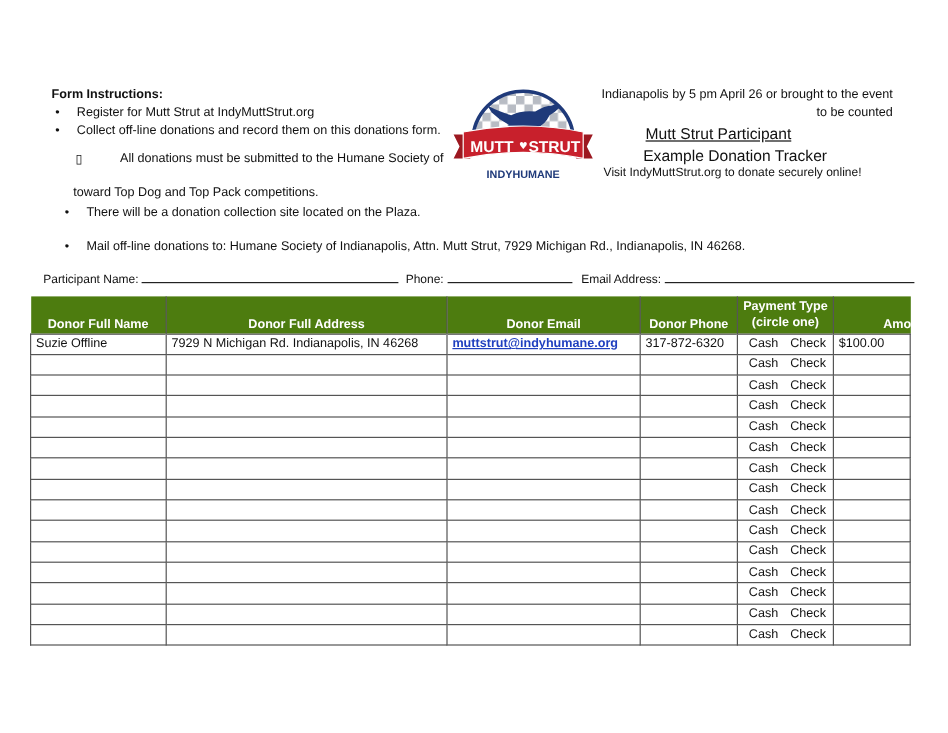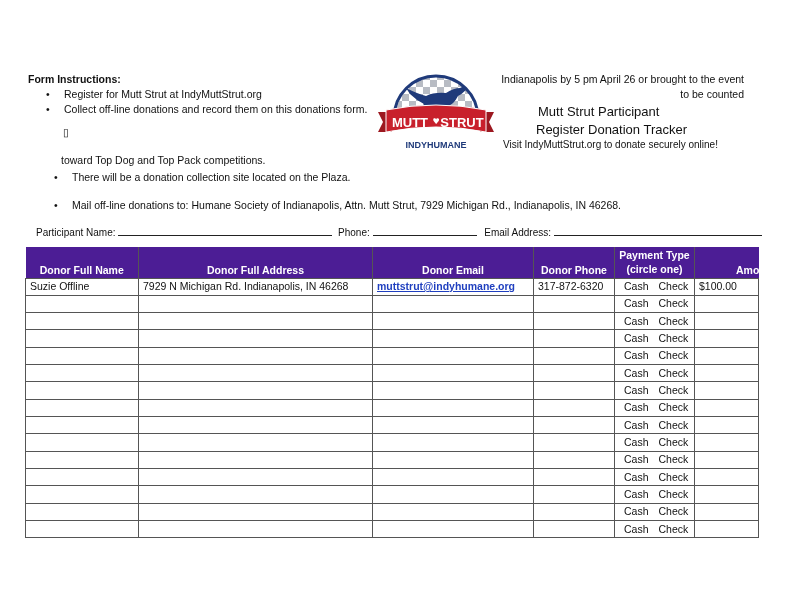--- a/index.html
+++ b/index.html
@@ -1,40 +1,40 @@
 <!DOCTYPE html>
 <html><head>
 <meta charset="utf-8">
 <style>
   * { box-sizing: border-box; margin: 0; padding: 0; }
   html, body { width: 790px; height: 611px; background: #ffffff; overflow: hidden; }
   body { position: relative; font-family: "Liberation Sans", sans-serif; color: #111; font-size: 10.5px; }
   .abs { position: absolute; white-space: nowrap; }
 
-  .instr-title { left: 28px; top: 73px; font-weight: bold; font-size: 10.5px; }
+  .instr-title { left: 43px; top: 73px; font-weight: bold; font-size: 10.5px; }
   .bullet-line { position: absolute; white-space: nowrap; font-size: 10.5px; }
   .bullet-line .dot { position: absolute; left: 0; top: 0; }
   .bullet-line .txt { position: absolute; left: 18px; top: 0; }
 
   .right-note { font-size: 10.5px; text-align: right; }
   .title-lg { font-size: 13px; }
   .visit { font-size: 10px; }
 
   .logo { left: 374px; top: 66px; width: 124px; height: 90px; }
 
   .field-row { left: 36px; top: 226px; font-size: 10px; }
   .field-row span { display: inline-block; }
   .uline { display: inline-block; border-bottom: 1px solid #222; height: 10px; vertical-align: baseline; }
 
   table.donations {
     position: absolute; left: 25px; top: 247px; width: 733px;
     border-collapse: collapse; table-layout: fixed; font-size: 10.5px;
   }
   table.donations th {
-    background: #4c1d95; color: #fff; font-weight: bold; font-size: 10.5px;
+    background: #4d7c0f; color: #fff; font-weight: bold; font-size: 10.5px;
     height: 31px; vertical-align: bottom; padding: 0 4px 2px 4px; text-align: center;
     border-left: 1px solid #555;
   }
   table.donations th:first-child { border-left: none; margin-left: 11px; }
   table.donations th.amount { text-align: right; padding-right: 6px; padding-left: 41px; }
   table.donations th .pt { display: block; line-height: 14px; }
   table.donations td {
     height: 17.33px; border: 1px solid #555; padding: 0 4px; white-space: nowrap; overflow: hidden;
     line-height: 15px;
   }
@@ -50,20 +50,21 @@
 <div class="bullet-line" style="left:46px; top:88px; width:300px; height:13px;">
   <span class="dot">•</span>
   <span class="txt">Register for Mutt Strut at IndyMuttStrut.org</span>
 </div>
 <div class="bullet-line" style="left:46px; top:103px; width:330px; height:13px;">
   <span class="dot">•</span>
   <span class="txt">Collect off-line donations and record them on this donations form.</span>
 </div>
 <div class="bullet-line" style="left:63px; top:126px; width:310px; height:13px;">
   <span class="dot">▯</span>
+  <span class="txt" style="left:37px;">All donations must be submitted to the Humane Society of</span>
 </div>
 <div class="abs" style="left:61px; top:154px;">toward Top Dog and Top Pack competitions.</div>
 <div class="bullet-line" style="left:54px; top:171px; width:320px; height:13px;">
   <span class="dot">•</span>
   <span class="txt">There will be a donation collection site located on the Plaza.</span>
 </div>
 <div class="bullet-line" style="left:54px; top:199px; width:600px; height:13px;">
   <span class="dot">•</span>
   <span class="txt">Mail off-line donations to: Humane Society of Indianapolis, Attn. Mutt Strut, 7929 Michigan Rd., Indianapolis, IN 46268.</span>
 </div>
@@ -92,22 +93,22 @@
     <path d="M12 44 Q62 34 112 44 L112 66 Q62 56 12 66 Z" fill="#c8202c" stroke="#ffffff" stroke-width="1"></path>
     <text x="36" y="61" font-family="Liberation Sans, sans-serif" font-weight="bold" font-size="13" fill="#ffffff" text-anchor="middle">MUTT</text>
     <text x="62" y="58" font-family="DejaVu Sans, sans-serif" font-size="8" fill="#ffffff" text-anchor="middle">♥</text>
     <text x="88" y="61" font-family="Liberation Sans, sans-serif" font-weight="bold" font-size="13" fill="#ffffff" text-anchor="middle">STRUT</text>
     <text x="62" y="82" font-family="Liberation Sans, sans-serif" font-weight="bold" font-size="9" fill="#1f3a7a" text-anchor="middle">INDYHUMANE</text>
   </svg>
 </div>
 
 <div class="abs right-note" style="right:46px; top:73px;">Indianapolis by 5 pm April 26 or brought to the event</div>
 <div class="abs right-note" style="right:46px; top:88px;">to be counted</div>
-<div class="abs title-lg" style="left:538px; top:104px;">Mutt Strut Participant</div>
-<div class="abs title-lg" style="left:536px; top:122px;">Register Donation Tracker</div>
+<div class="abs title-lg" style="left:538px; top:104px;text-decoration:underline;">Mutt Strut Participant</div>
+<div class="abs title-lg" style="left:536px; top:122px;">Example Donation Tracker</div>
 <div class="abs visit" style="left:503px; top:139px;">Visit IndyMuttStrut.org to donate securely online!</div>
 
 <div class="abs field-row">
   <span>Participant Name:</span>
   <span class="uline" style="width:214px;"></span>
   <span style="margin-left:3px;">Phone:</span>
   <span class="uline" style="width:104px;"></span>
   <span style="margin-left:5px;">Email Address:</span>
   <span class="uline" style="width:208px;"></span>
 </div>

